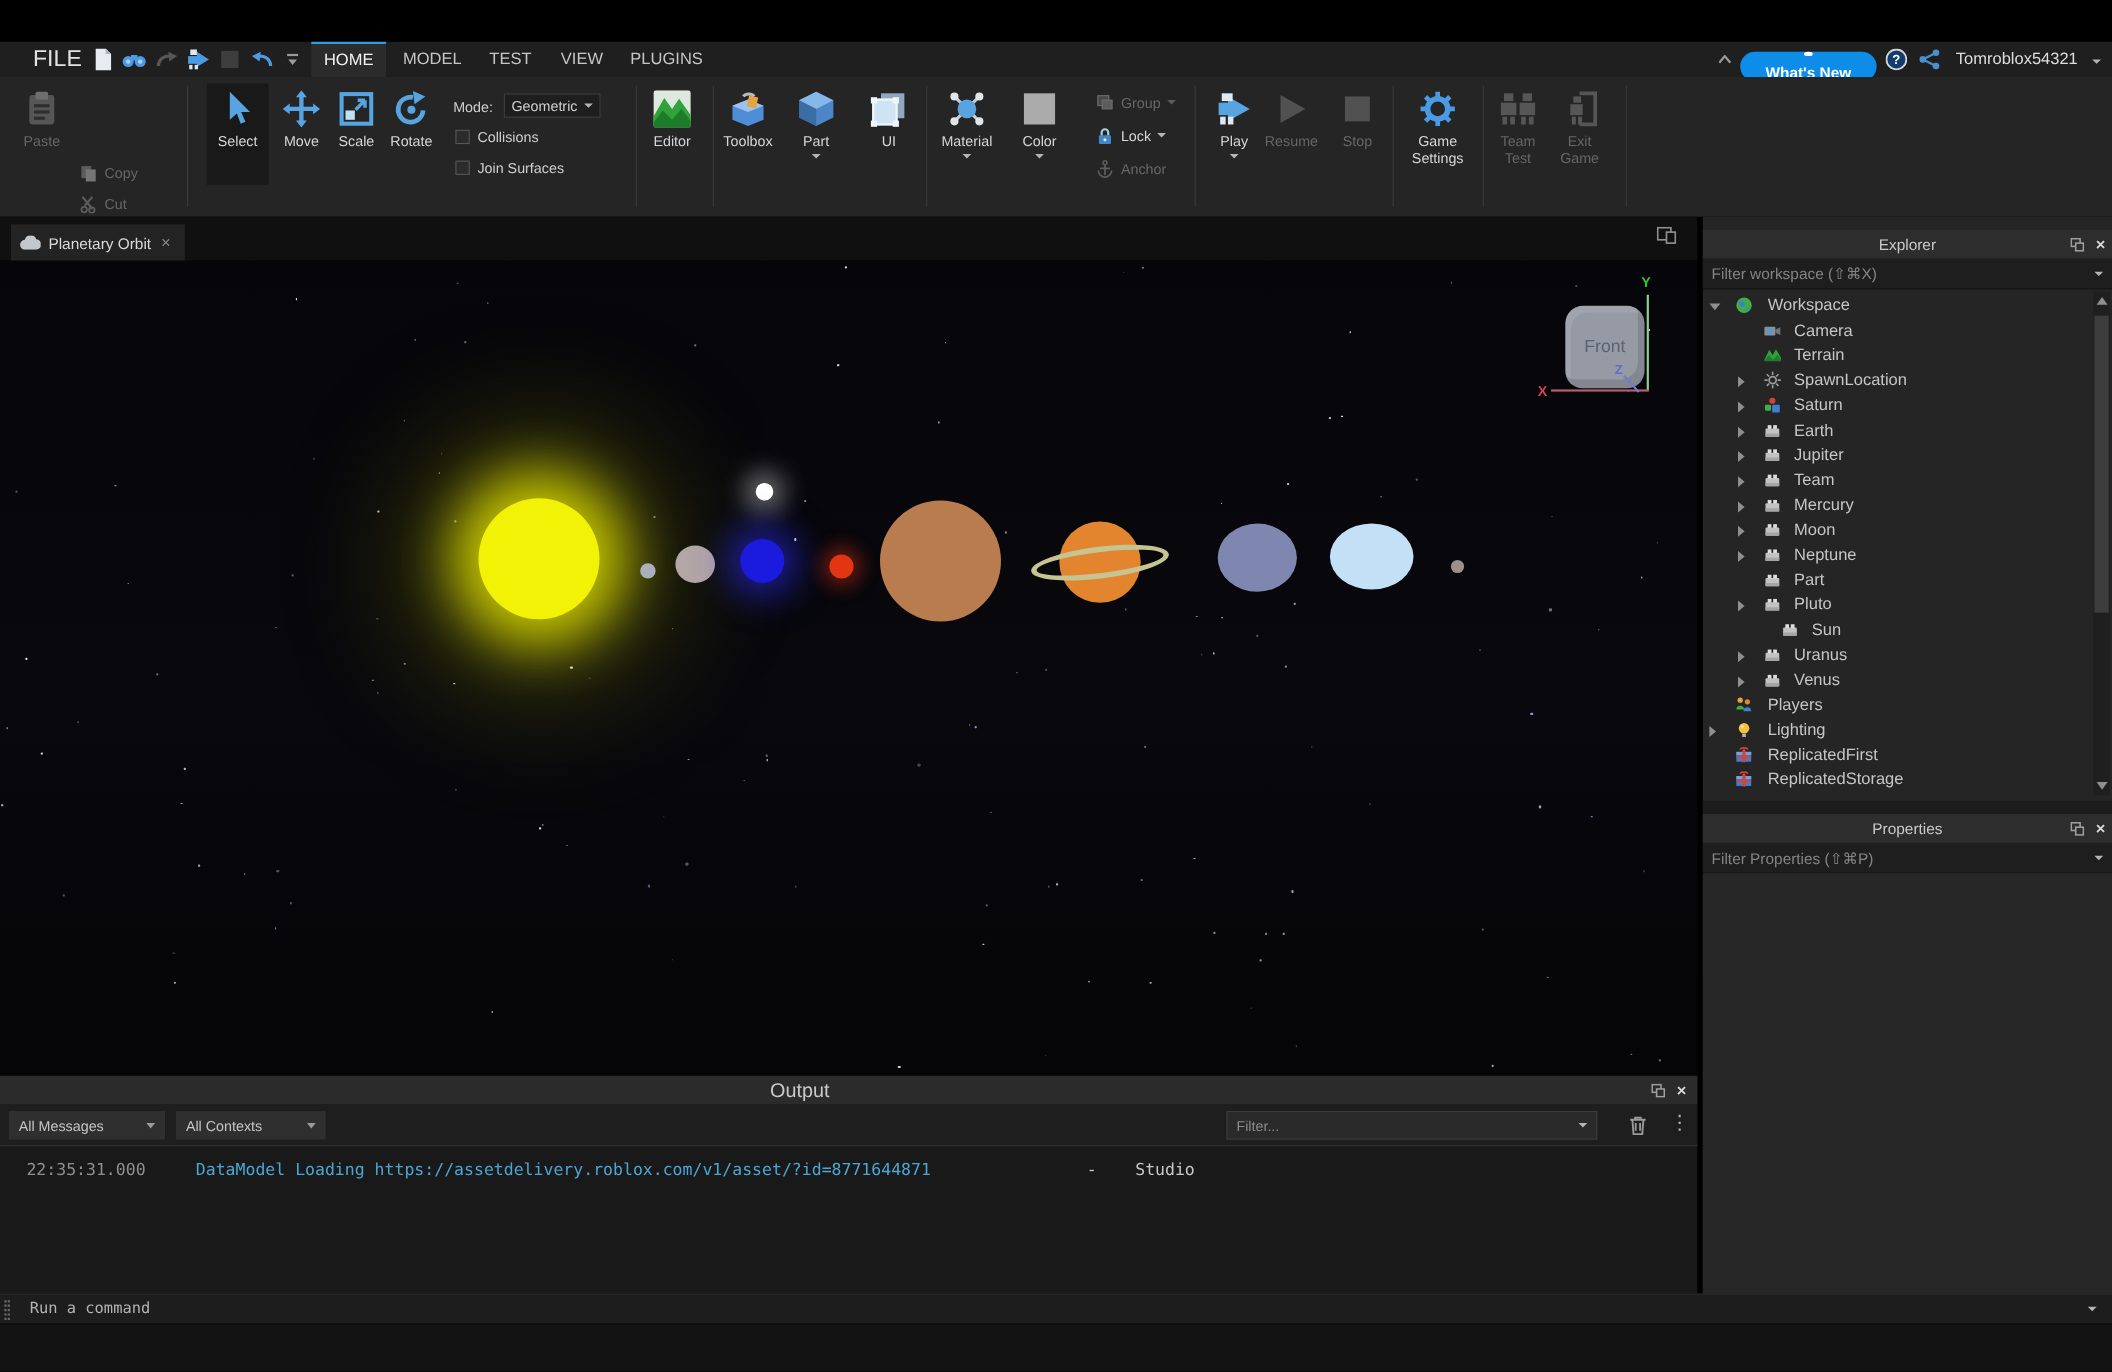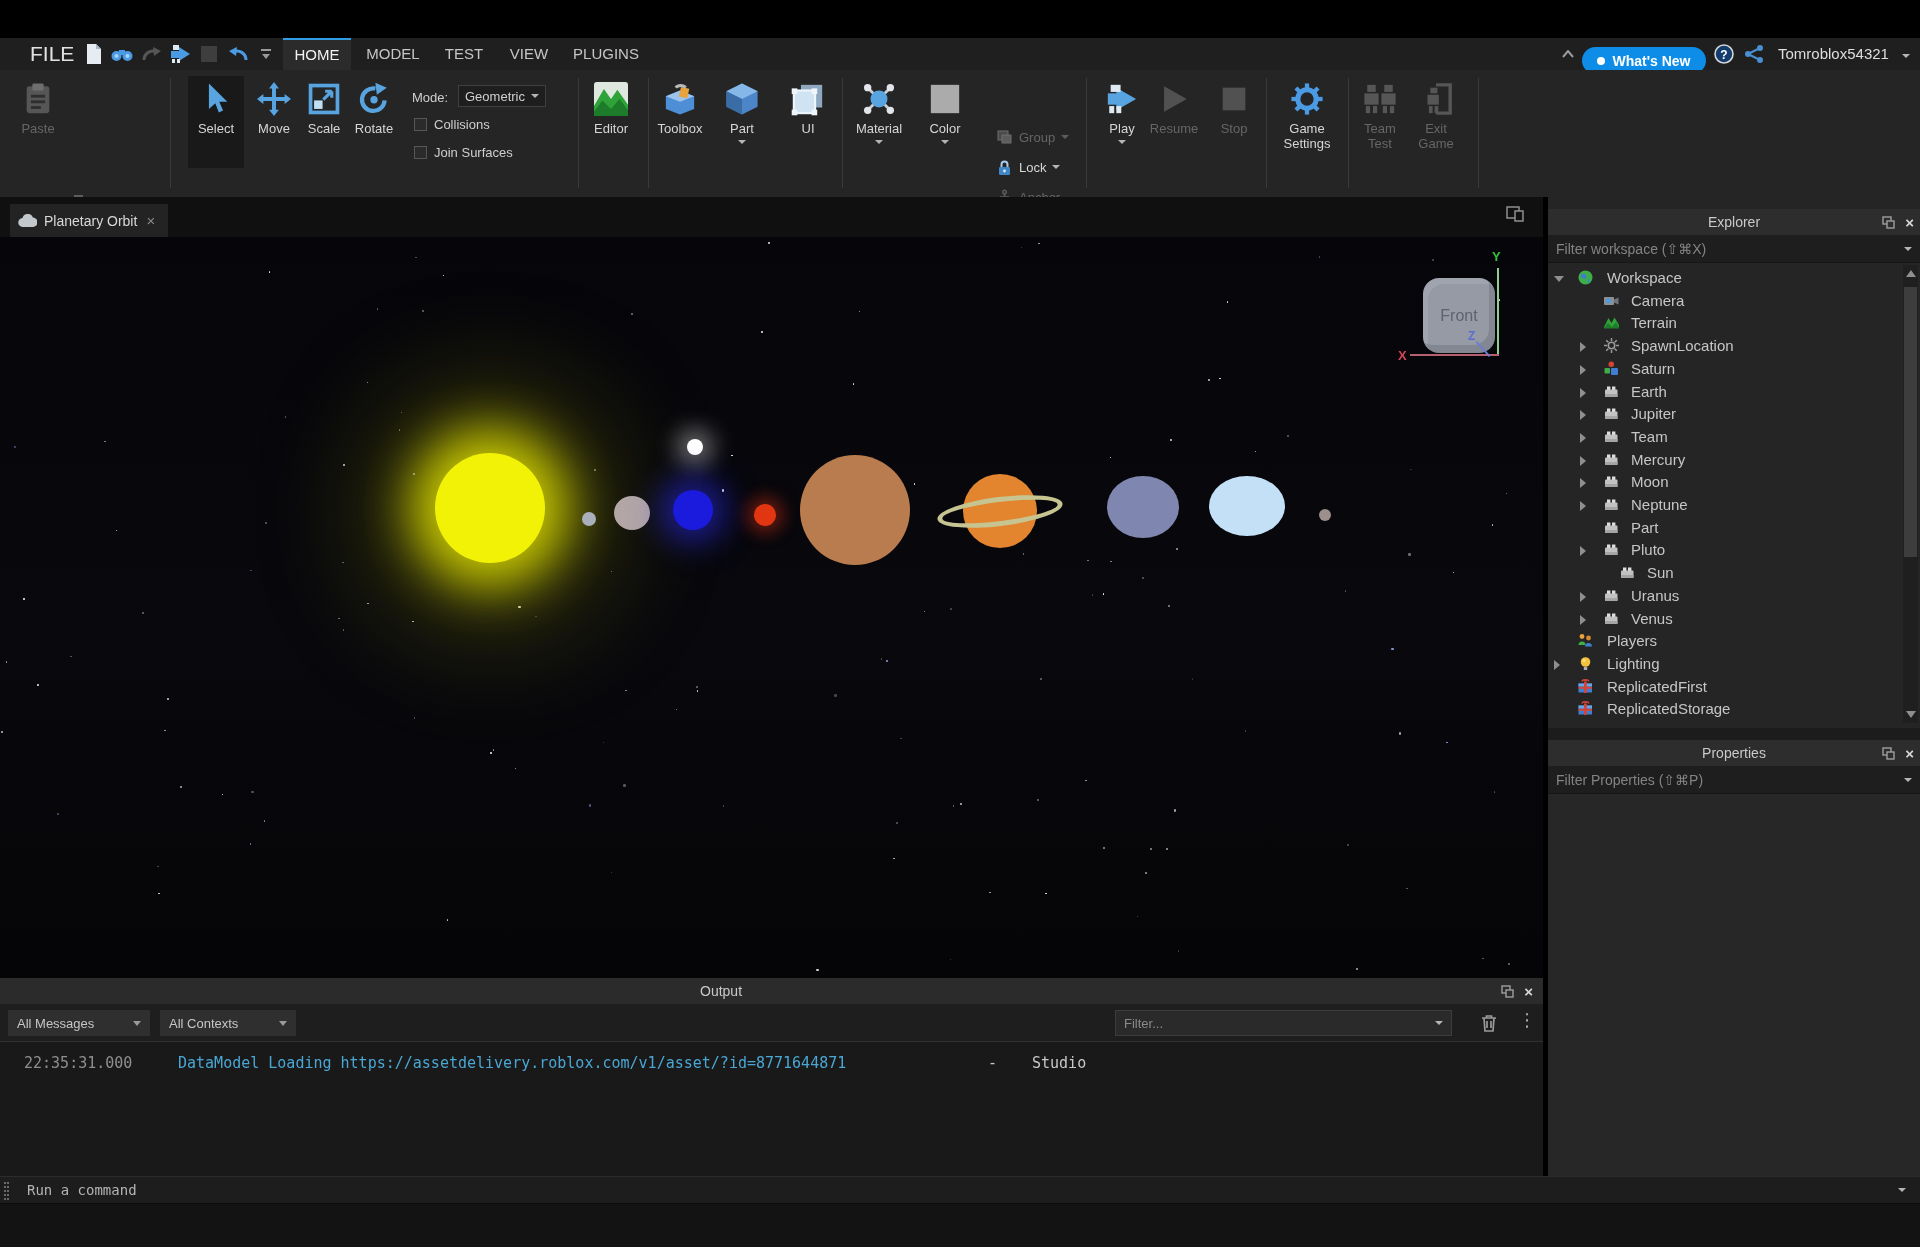--- a/index.html
+++ b/index.html
@@ -5,37 +5,37 @@
   * { margin:0; padding:0; box-sizing:border-box; }
   html,body { width:1920px; height:1247px; }
   body { position:relative; background:#000; font-family:"Liberation Sans",sans-serif; overflow:hidden; color:#ccc; }
 
   
   #menurow { position:absolute; left:0; top:38px; width:1920px; height:32px; background:#1f1f1f; }
   #file-menu { position:absolute; left:14px; top:0; height:32px; line-height:32px; padding:0 16px; color:#e2e2e2; font-size:21px; }
   .qat { position:absolute; top:4px; width:24px; height:24px; display:flex; align-items:center; justify-content:center; }
   .menutab { position:absolute; top:0; height:32px; line-height:32px; text-align:center; font-size:15px; color:#c6c6c6; }
   .menutab.active { background:#2b2b2b; color:#f2f2f2; border-top:2px solid #2f9de4; line-height:29px; }
-  #whatsnew { position:absolute; left:1582px; top:9px; width:124px; height:27px; background:#0d8de8; border-radius:14px; color:#fff; font-weight:bold; font-size:14px; display:flex; align-items:center; justify-content:center; gap:7px; }
+  #whatsnew { position:absolute; left:1582px; top:9px; width:124px; height:27px; background:#0d8de8; border-radius:14px; color:#fff; font-weight:bold; font-size:14px; display:flex; align-items:center; justify-content:center; gap:7px;flex-direction:column; }
   #whatsnew .dot { width:8px; height:8px; border-radius:50%; background:#fff; }
   #username { position:absolute; left:1778px; top:0; height:32px; line-height:32px; font-size:15px; color:#dedede; }
 
   
   #ribbon { position:absolute; left:0; top:70px; width:1920px; height:127px; background:#252525; }
   .rsep { position:absolute; top:8px; width:1px; height:110px; background:#3a3a3a; }
   .rgroup-label { position:absolute; top:172px; font-size:13px; color:#9a9a9a; text-align:center; }
   .rbtn { position:absolute; top:6px; width:56px; height:92px; display:flex; flex-direction:column; align-items:center; padding-top:6px; }
   .rbtn .ric { width:34px; height:34px; margin-bottom:5px; }
   .rbtn .rlabel { font-size:13px; color:#d6d6d6; line-height:15px; text-align:center; }
   .rbtn.disabled .rlabel { color:#666; }
   .rbtn.selected { background:#191919; }
   .caret { width:0; height:0; border-left:4px solid transparent; border-right:4px solid transparent; border-top:4px solid #b5b5b5; display:inline-block; }
   .caret.dis { border-top-color:#5c5c5c; }
   .rbtn .caret { margin-top:4px; }
-  .smallbtn { position:absolute; height:22px; display:flex; align-items:center; gap:6px; font-size:13px; color:#d6d6d6;margin-top:44px; }
+  .smallbtn { position:absolute; height:22px; display:flex; align-items:center; gap:6px; font-size:13px; color:#d6d6d6; }
   .smallbtn.disabled { color:#666; }
   .smallbtn .sic { width:17px; height:17px; }
   .modelabel { position:absolute; font-size:13px; color:#cfcfcf; }
   .modeselect { position:absolute; width:88px; height:22px; background:#1e1e1e; border:1px solid #3f3f3f; font-size:13px; color:#d0d0d0; display:flex; align-items:center; padding:0 6px; justify-content:space-between; }
   .cbrow { position:absolute; display:flex; align-items:center; gap:7px; font-size:13px; color:#cfcfcf; }
   .cbox { width:13px; height:13px; background:#2b2b2b; border:1px solid #565656; }
   #edit-expander { position:absolute; left:1054px; top:176px; font-size:11px; color:#9a9a9a; }
 
   
   #doctabbar { position:absolute; left:0; top:197px; width:1543px; height:40px; background:#101010; }
@@ -77,21 +77,21 @@
   #tree-scroll .arrow { position:absolute; left:3px; width:0; height:0; border-left:5px solid transparent; border-right:5px solid transparent; }
   #tree-scroll .up { top:5px; border-bottom:7px solid #8f8f8f; }
   #tree-scroll .down { bottom:5px; border-top:7px solid #8f8f8f; }
   #tree-thumb { position:absolute; left:1px; top:22px; width:13px; height:270px; background:#3d3d3d; }
   #prop-splitter { height:12px; background:#1c1c1c; }
   #prop-body { height:386px; background:#272727; }
 
   
   #output { position:absolute; left:0; top:978px; width:1543px; height:198px; background:#191919; }
   #output-title { position:relative; height:26px; background:#2b2b2b; }
-  #output-title .t { position:absolute; left:700px; top:0; line-height:26px; font-size:14px; color:#c9c9c9; }
+  #output-title .t { position:absolute; left:700px; top:0; line-height:26px; font-size:18px; color:#c9c9c9; }
   #output-title .pticons { position:absolute; right:10px; top:0; height:26px; display:flex; align-items:center; gap:10px; }
   #output-toolbar { position:relative; height:38px; background:#1e1e1e; border-bottom:1px solid #303030; }
   .combo { position:absolute; top:6px; height:26px; background:#2f2f2f; display:flex; align-items:center; justify-content:space-between; padding:0 9px; font-size:13px; color:#c6c6c6; gap:10px; }
   .combo .vchev { width:0; height:0; border-left:4px solid transparent; border-right:4px solid transparent; border-top:5px solid #9a9a9a; }
   #filterbox { position:absolute; left:1115px; top:6px; width:337px; height:26px; background:#2a2a2a; border:1px solid #3c3c3c; display:flex; align-items:center; justify-content:space-between; padding:0 8px; font-size:13px; color:#8a8a8a; }
   #trash { position:absolute; left:1478px; top:8px; width:22px; height:22px; }
   #kebab { position:absolute; left:1518px; top:5px; font-size:18px; color:#b0b0b0; }
   #logarea { position:relative; height:133px; font-family:"DejaVu Sans Mono",monospace; font-size:15px; }
   .logline { position:absolute; top:12px; left:0; width:100%; white-space:nowrap; }
   .logline .ltime { position:absolute; left:24px; color:#8f8f8f; }

